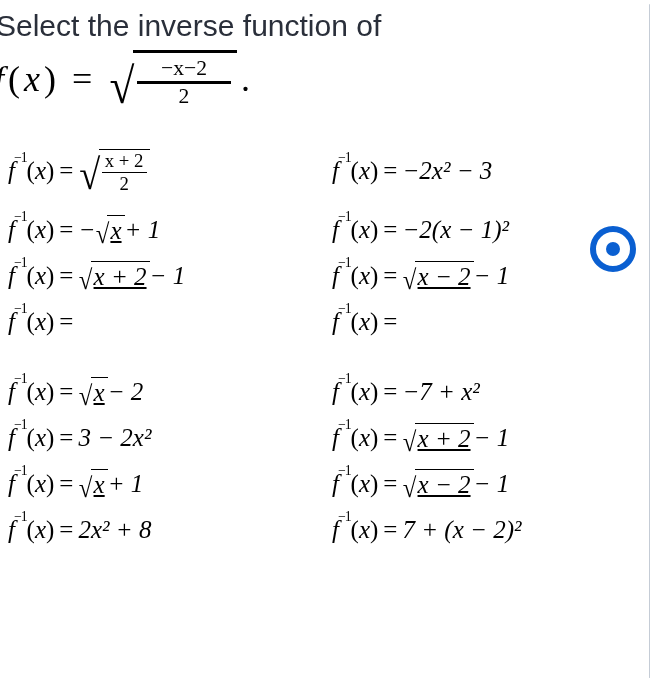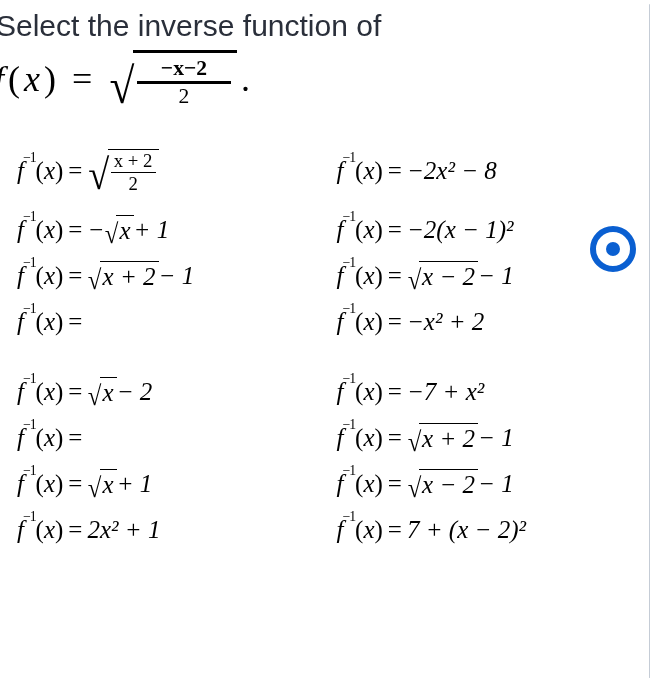--- a/index.html
+++ b/index.html
@@ -40,47 +40,47 @@
     align-self: flex-end;
     line-height: 0.85;
     margin-right: -3px;
     transform: scaleX(0.9);
   }
   .rad .cand {
     border-top: 2px solid currentColor;
     padding: 2px 6px 0 4px;
     white-space: nowrap;
   }
-  .rad.sm .cand { border-top-width: 1.5px; padding: 1px 3px 0 3px;}
+  .rad.sm .cand { border-top-width: 1.5px; padding: 1px 3px 0 3px; text-decoration: underline;}
   
   .frac {
     display: inline-flex;
     flex-direction: column;
     text-align: center;
     vertical-align: middle;
     font-size: 0.75em;
     line-height: 1.05;
     font-style: normal;
   }
   .frac .num { padding: 0 3px 1px; }
   .frac .den { border-top: 1.8px solid currentColor; padding: 1px 3px 0;}
   .main-eq .frac { font-size: 0.6em; min-width: 94px;}
-  .main-eq .frac .num { border-bottom: none; font-weight: bold;}
+  .main-eq .frac .num { border-bottom: none;}
   .main-eq .frac .den { border-top-width: 3px;}
   .main-eq .rad .cand { border-top-width: 3px; padding-top:4px;}
   .main-eq .rad .surd { font-size: 1.4em; }
   
   .options {
     display: grid;
     grid-template-columns: 1fr 1fr;
     column-gap: 10px;
     row-gap: 0;
     font-size: 25px;
     font-style: italic;
-    padding-left: 17px;
+    padding-left: 8px;
   }
   .opt {
     display: flex;
     align-items: center;
     min-height: 46px;
     white-space: nowrap;
   }
   .opt.tall { min-height: 72px;}
   .inv { letter-spacing: -1px;}
   .inv sup { font-size: 0.55em; position: relative; top: -0.55em; font-style: normal;}
@@ -136,50 +136,50 @@
 </div>
 
 <div class="options" id="opts">
     <div class="opt tall"><span class="inv">f<sup>−1</sup></span><span class="rm">(</span>x<span class="rm">)</span><span class="rm" style="margin:0 5px;">=</span><span class="rad sm">
         <span class="surd" style="font-size:1.7em;">√</span>
         <span class="cand"><span class="frac">
             <span class="num">x + 2</span>
             <span class="den">2</span>
           </span></span>
       </span></div>
-    <div class="opt"><span class="inv">f<sup>−1</sup></span><span class="rm">(</span>x<span class="rm">)</span><span class="rm" style="margin:0 5px;">=</span><span>−2x² − 8</span></div>
+    <div class="opt"><span class="inv">f<sup>−1</sup></span><span class="rm">(</span>x<span class="rm">)</span><span class="rm" style="margin:0 5px;">=</span><span>−2x² − 3</span></div>
     <div class="opt"><span class="inv">f<sup>−1</sup></span><span class="rm">(</span>x<span class="rm">)</span><span class="rm" style="margin:0 5px;">=</span><span>−</span><span class="rad sm">
         <span class="surd" style="font-size:1.1em;">√</span>
         <span class="cand">x</span>
       </span><span> + 1</span></div>
     <div class="opt"><span class="inv">f<sup>−1</sup></span><span class="rm">(</span>x<span class="rm">)</span><span class="rm" style="margin:0 5px;">=</span><span>−2(x − 1)²</span></div>
     <div class="opt"><span class="inv">f<sup>−1</sup></span><span class="rm">(</span>x<span class="rm">)</span><span class="rm" style="margin:0 5px;">=</span><span class="rad sm">
         <span class="surd" style="font-size:1.1em;">√</span>
         <span class="cand">x + 2</span>
       </span><span> − 1</span></div>
     <div class="opt"><span class="inv">f<sup>−1</sup></span><span class="rm">(</span>x<span class="rm">)</span><span class="rm" style="margin:0 5px;">=</span><span class="rad sm">
         <span class="surd" style="font-size:1.1em;">√</span>
         <span class="cand">x − 2</span>
       </span><span> − 1</span></div>
     <div class="opt"><span class="inv">f<sup>−1</sup></span><span class="rm">(</span>x<span class="rm">)</span><span class="rm" style="margin:0 5px;">=</span></div>
-    <div class="opt"><span class="inv">f<sup>−1</sup></span><span class="rm">(</span>x<span class="rm">)</span><span class="rm" style="margin:0 5px;">=</span><span>−x² + 2</span></div>
+    <div class="opt"><span class="inv">f<sup>−1</sup></span><span class="rm">(</span>x<span class="rm">)</span><span class="rm" style="margin:0 5px;">=</span></div>
     <div class="gap"></div>
     <div class="opt"><span class="inv">f<sup>−1</sup></span><span class="rm">(</span>x<span class="rm">)</span><span class="rm" style="margin:0 5px;">=</span><span class="rad sm">
         <span class="surd" style="font-size:1.1em;">√</span>
         <span class="cand">x</span>
       </span><span> − 2</span></div>
     <div class="opt"><span class="inv">f<sup>−1</sup></span><span class="rm">(</span>x<span class="rm">)</span><span class="rm" style="margin:0 5px;">=</span><span>−7 + x²</span></div>
-    <div class="opt"><span class="inv">f<sup>−1</sup></span><span class="rm">(</span>x<span class="rm">)</span><span class="rm" style="margin:0 5px;">=</span></div>
+    <div class="opt"><span class="inv">f<sup>−1</sup></span><span class="rm">(</span>x<span class="rm">)</span><span class="rm" style="margin:0 5px;">=</span><span>3 − 2x²</span></div>
     <div class="opt"><span class="inv">f<sup>−1</sup></span><span class="rm">(</span>x<span class="rm">)</span><span class="rm" style="margin:0 5px;">=</span><span class="rad sm">
         <span class="surd" style="font-size:1.1em;">√</span>
         <span class="cand">x + 2</span>
       </span><span> − 1</span></div>
     <div class="opt"><span class="inv">f<sup>−1</sup></span><span class="rm">(</span>x<span class="rm">)</span><span class="rm" style="margin:0 5px;">=</span><span class="rad sm">
         <span class="surd" style="font-size:1.1em;">√</span>
         <span class="cand">x</span>
       </span><span> + 1</span></div>
     <div class="opt"><span class="inv">f<sup>−1</sup></span><span class="rm">(</span>x<span class="rm">)</span><span class="rm" style="margin:0 5px;">=</span><span class="rad sm">
         <span class="surd" style="font-size:1.1em;">√</span>
         <span class="cand">x − 2</span>
       </span><span> − 1</span></div>
-    <div class="opt"><span class="inv">f<sup>−1</sup></span><span class="rm">(</span>x<span class="rm">)</span><span class="rm" style="margin:0 5px;">=</span><span>2x² + 1</span></div>
+    <div class="opt"><span class="inv">f<sup>−1</sup></span><span class="rm">(</span>x<span class="rm">)</span><span class="rm" style="margin:0 5px;">=</span><span>2x² + 8</span></div>
     <div class="opt"><span class="inv">f<sup>−1</sup></span><span class="rm">(</span>x<span class="rm">)</span><span class="rm" style="margin:0 5px;">=</span><span>7 + (x − 2)²</span></div>
   </div>
 
 </body></html>

